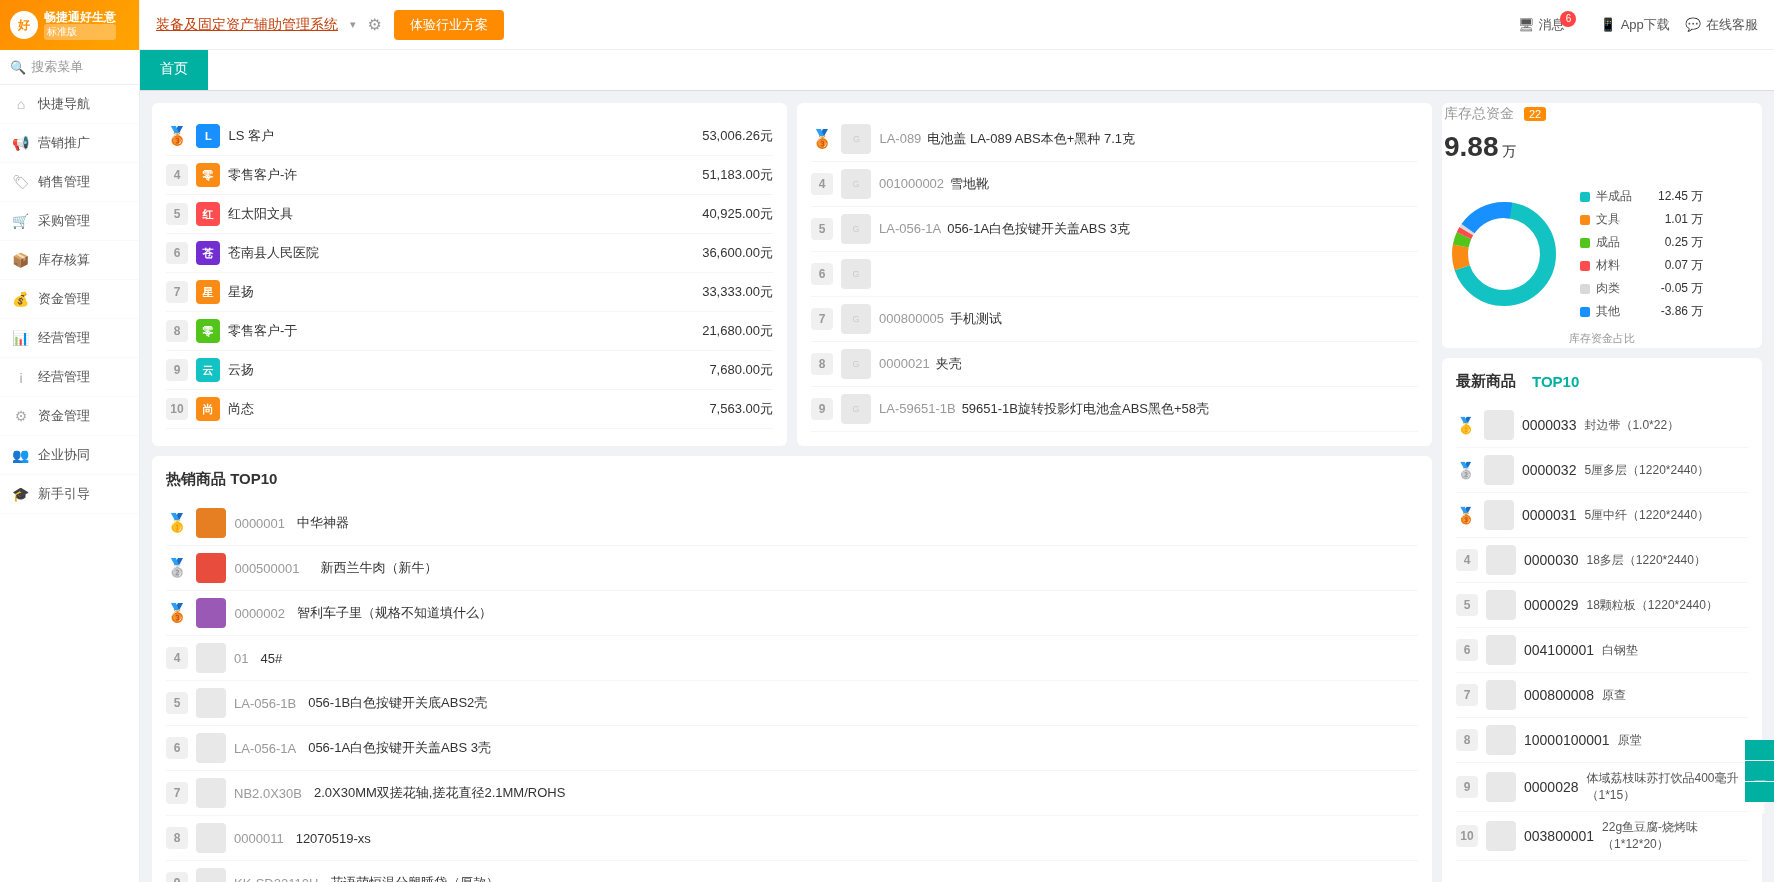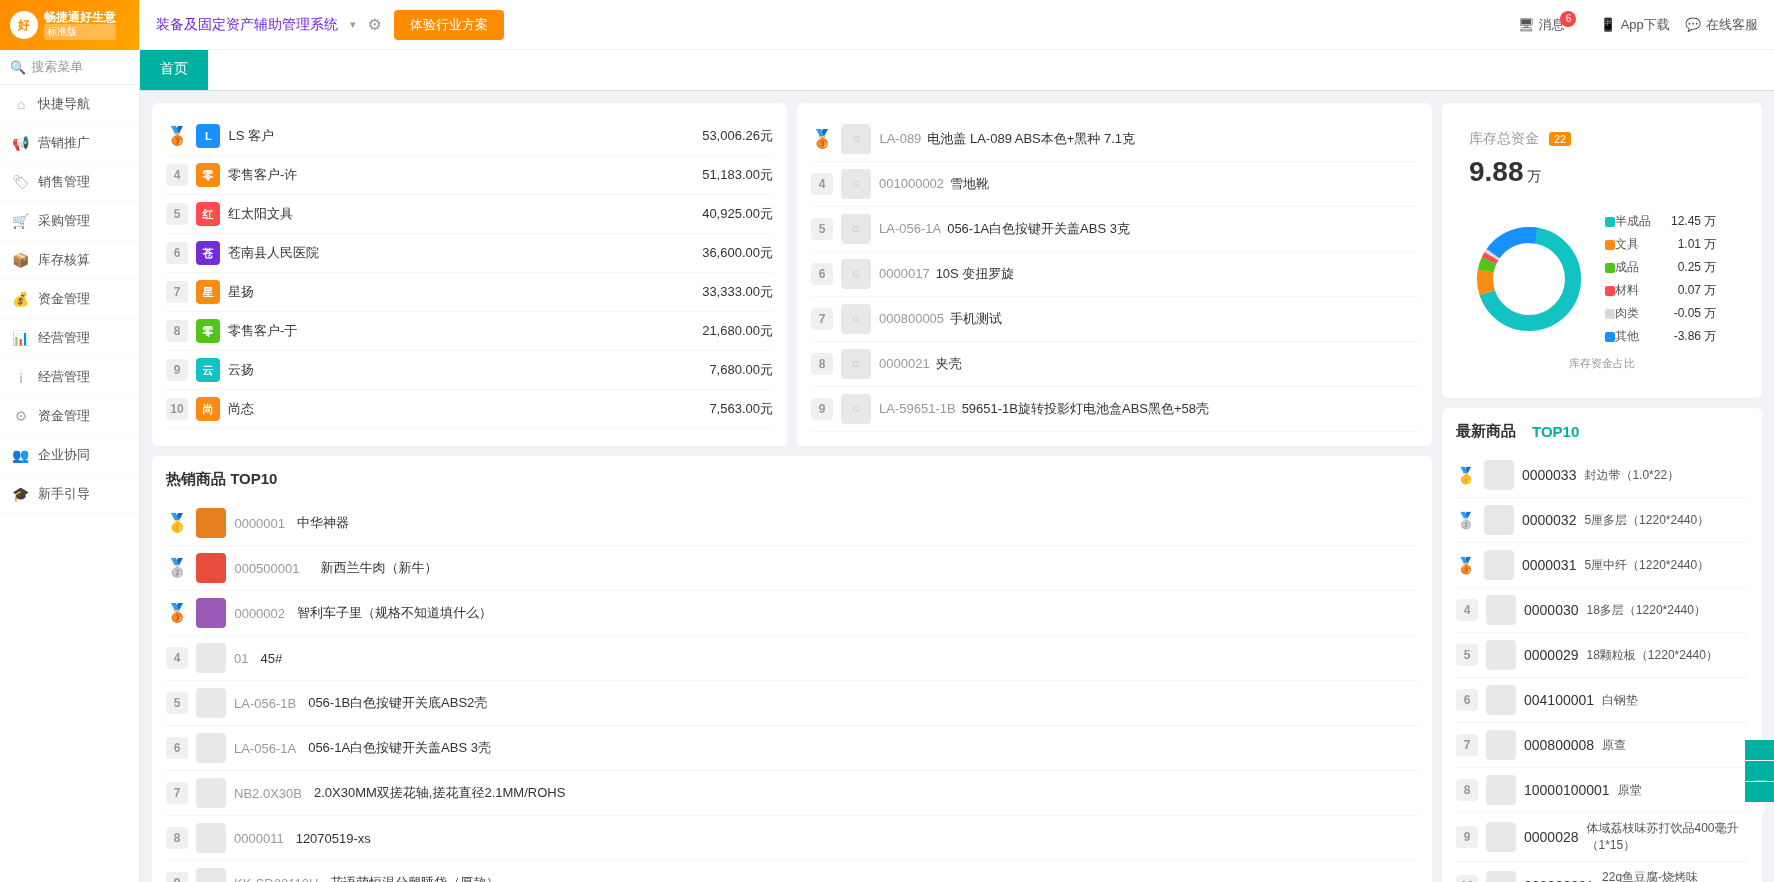--- a/index.html
+++ b/index.html
@@ -63,21 +63,21 @@
     .top-header {
       background: #fff;
       height: 50px;
       display: flex;
       align-items: center;
       padding: 0 16px;
       border-bottom: 1px solid #eee;
       gap: 12px;
     }
     .system-name {
-      font-size: 14px; color: #6d28d9; font-weight: 500;
+      font-size: 14px; color: #c2410c; font-weight: 500; text-decoration: underline;
     }
     .dropdown-arrow { color: #999; font-size: 11px; }
     .settings-icon { color: #999; font-size: 16px; cursor: pointer; }
     .trial-btn {
       background: #ff8c00;
       color: #fff;
       border: none;
       padding: 6px 16px;
       border-radius: 4px;
       cursor: pointer;
@@ -216,21 +216,21 @@
       padding: 7px 0;
       border-bottom: 1px solid #f5f5f5;
       gap: 8px;
     }
     .hot-name { flex: 1; color: #333; font-size: 13px; }
 
     
     .inventory-card {
       background: #fff;
       border-radius: 6px;
-      padding: 27px;
+      padding: 2px;
     }
 
     .inventory-title {
       font-size: 14px; color: #999; margin-bottom: 8px;
     }
     .inventory-total {
       font-size: 13px; color: #333; margin-bottom: 22px;
     }
     .inventory-total .total-num {
       font-size: 28px; font-weight: bold; color: #333;
@@ -244,21 +244,21 @@
       margin-bottom: 8px;
     }
 
     .donut-chart {
       width: 120px; height: 120px;
       flex-shrink: 0;
     }
 
     .legend-list { list-style: none; font-size: 12px; }
     .legend-item {
-      display: flex; align-items: center; 
+      display: flex; align-items: center; gap: 6px;
       padding: 3px 0;
     }
     .legend-dot {
       width: 10px; height: 10px; border-radius: 2px; flex-shrink: 0;
     }
     .legend-name { color: #555; flex: 1; }
     .legend-val { color: #333; font-weight: 500; margin-left: 20px; }
 
     .inventory-footer { font-size: 11px; color: #999; text-align: center; margin-top: 6px; }
 
@@ -505,21 +505,20 @@
                   <div class="product-img">
                       <span style="color:#ccc;font-size:9px;">G</span>
                     </div>
                   <span class="rank-name"><span style="color:#999;margin-right:6px;">LA-056-1A</span><span>056-1A白色按键开关盖ABS 3克</span></span>
                 </li>
                 <li class="rank-item">
                   <span class="rank-num normal">6</span>
                   <div class="product-img">
                       <span style="color:#ccc;font-size:9px;">G</span>
                     </div>
-                  <span class="rank-name"><span style="color:#999;margin-right:6px;">0000017</span><span>10S 变扭罗旋</span></span>
                 </li>
                 <li class="rank-item">
                   <span class="rank-num normal">7</span>
                   <div class="product-img">
                       <span style="color:#ccc;font-size:9px;">G</span>
                     </div>
                   <span class="rank-name"><span style="color:#999;margin-right:6px;">000800005</span><span>手机测试</span></span>
                 </li>
                 <li class="rank-item">
                   <span class="rank-num normal">8</span>

